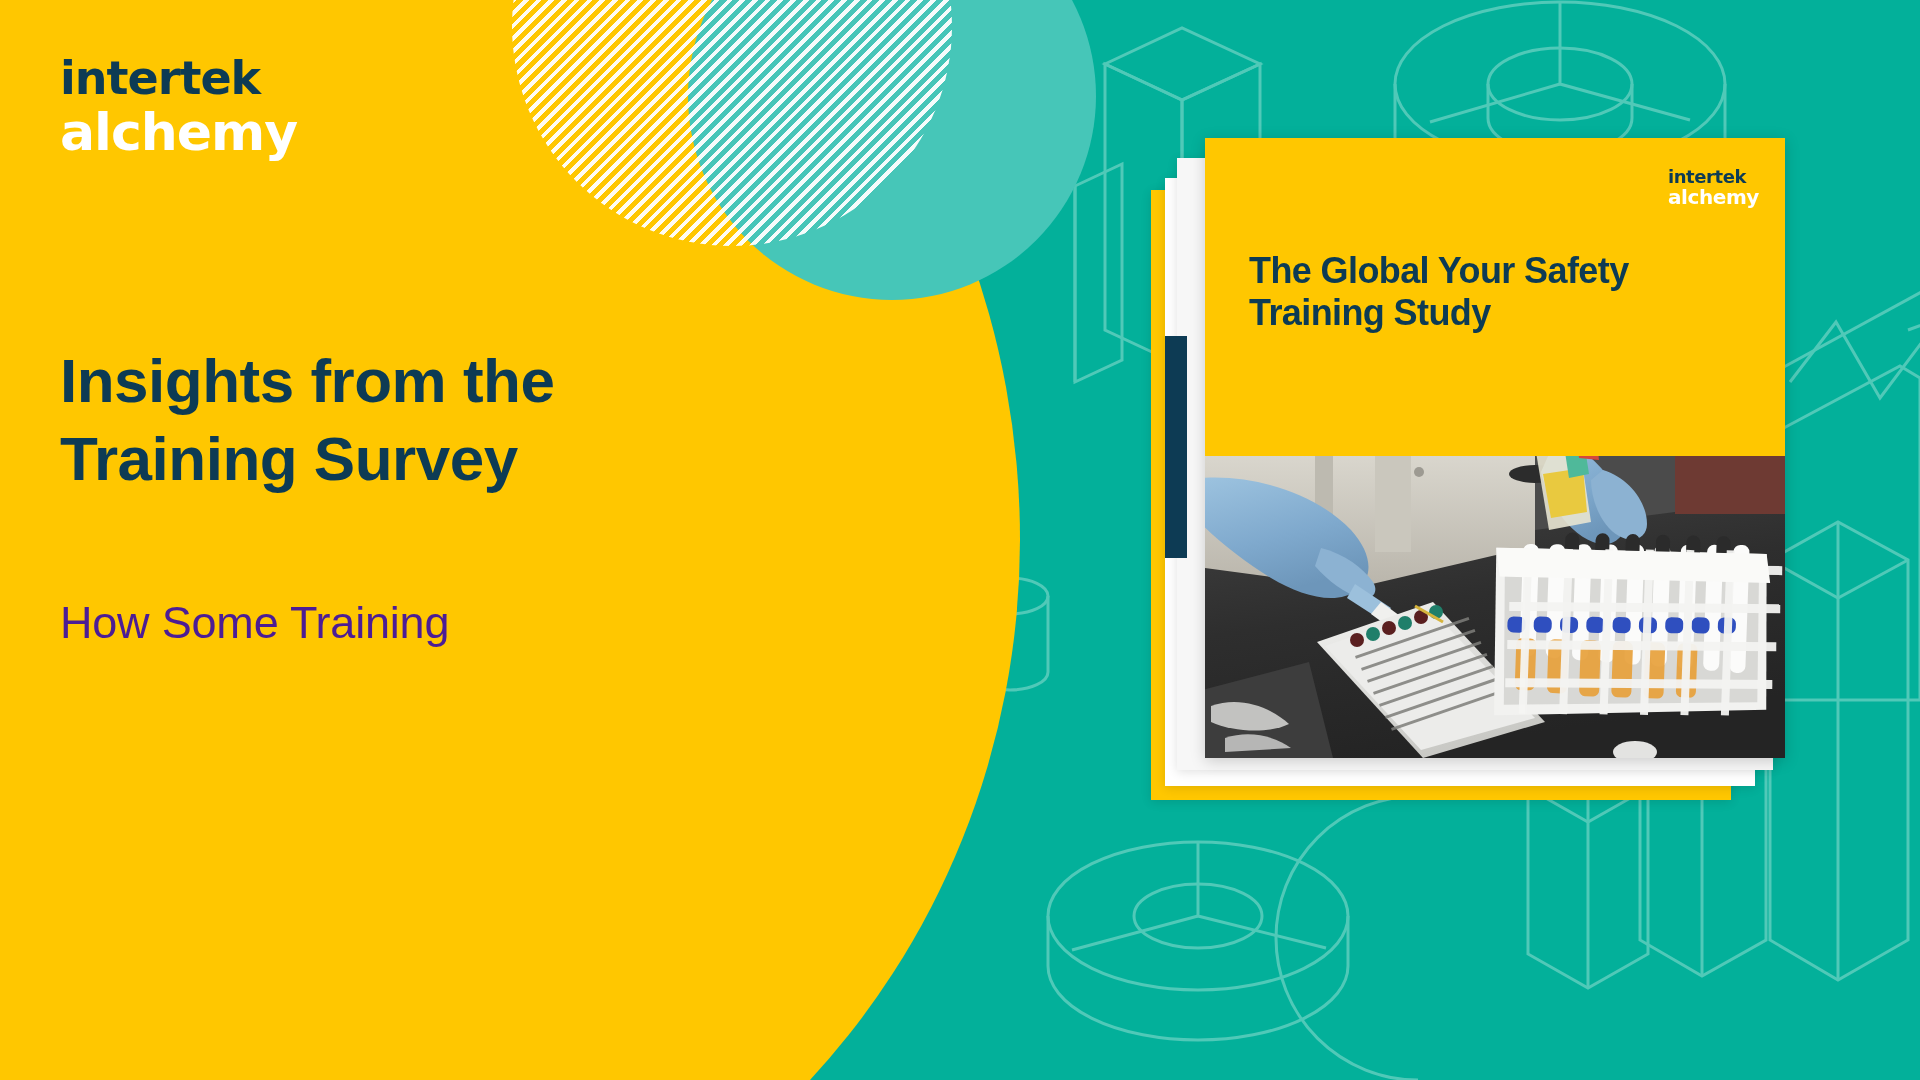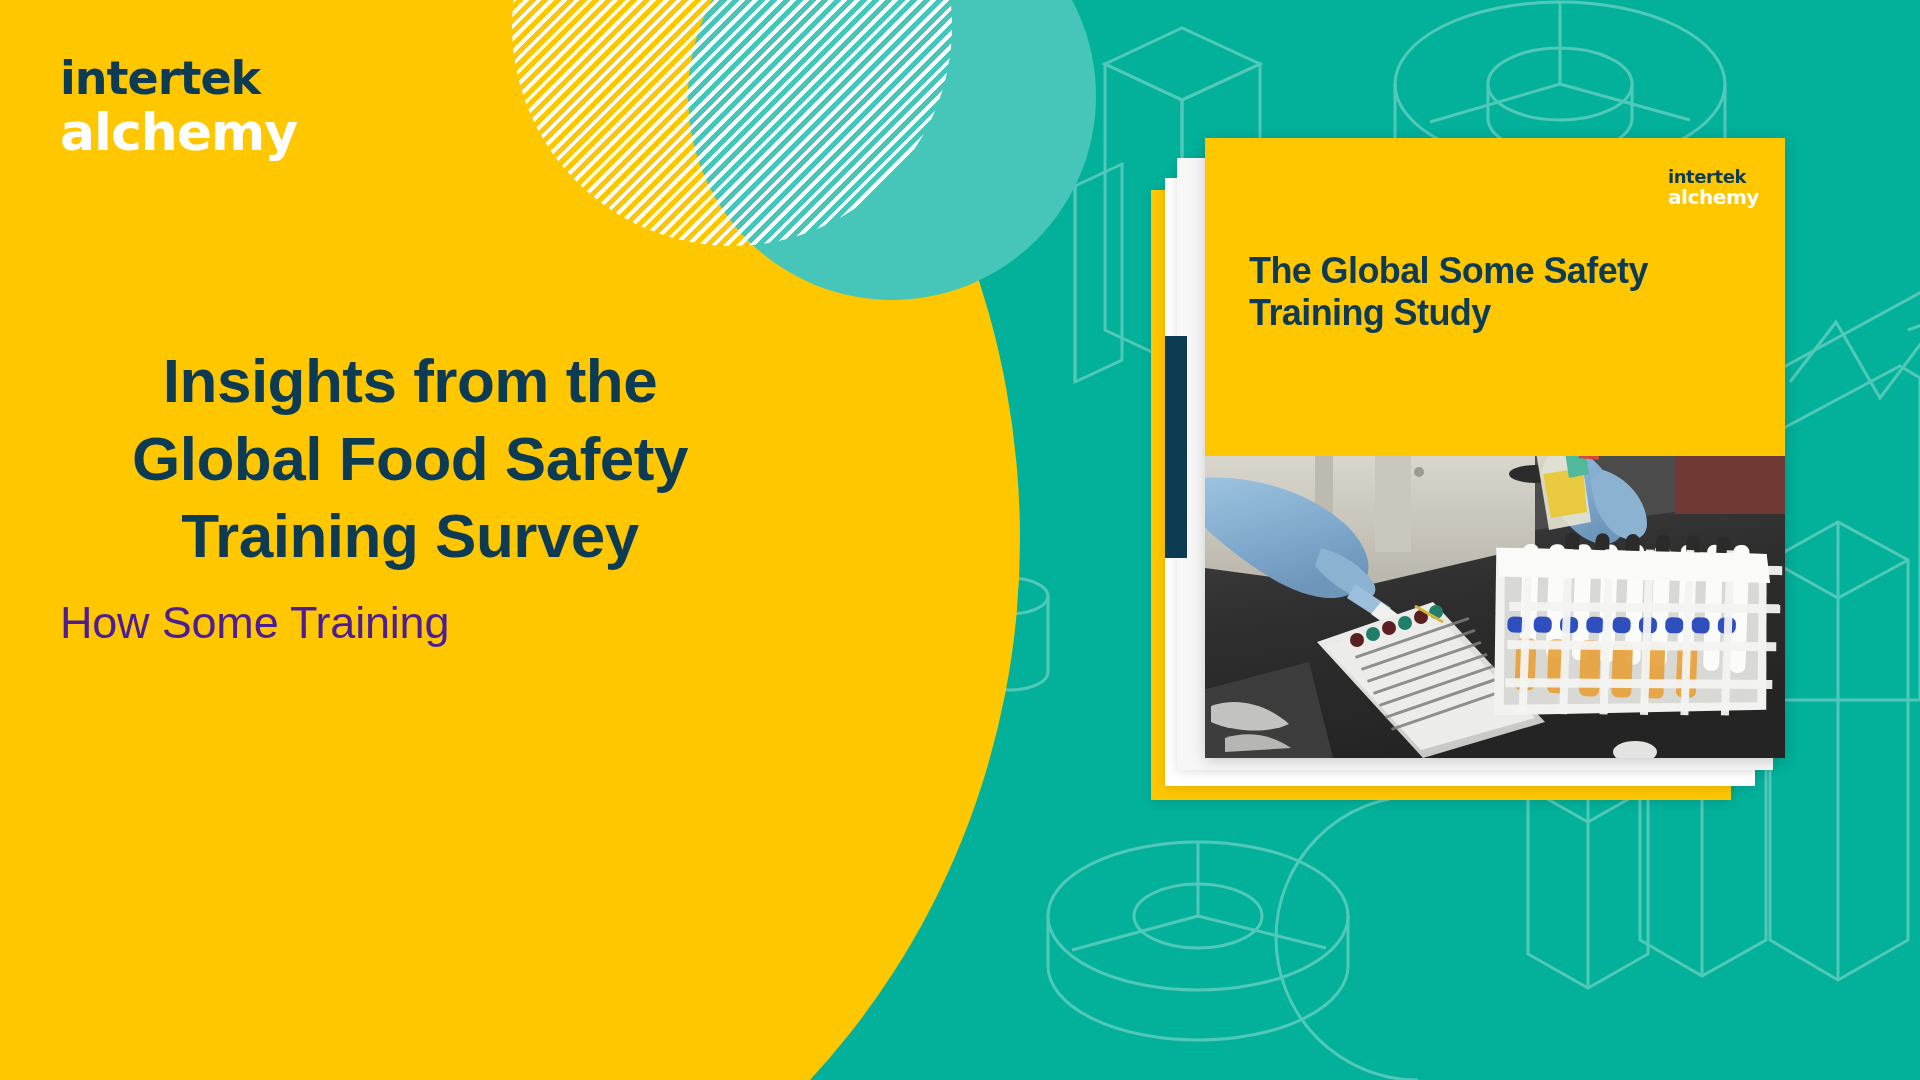--- a/index.html
+++ b/index.html
@@ -66,21 +66,21 @@
   .logo-main .ln2{
     font-family:"DejaVu Sans", sans-serif;
     font-size:52px; font-weight:700; letter-spacing:-1px;
     color:#FFFFFF; line-height:1.05; margin-top:4px;
   }
 
   .headline{
     position:absolute; left:60px; top:342px; width:700px;
     font-family:"Liberation Sans", sans-serif;
     font-weight:700; font-size:62px; line-height:1.25;
-    color:#0D3B54; letter-spacing:-0.5px;text-align:center;
+    color:#0D3B54; letter-spacing:-0.5px;
   }
   .subhead{
     position:absolute; left:60px; top:595px; width:720px;
     font-family:"Liberation Sans", sans-serif;
     font-weight:400; font-size:45px; line-height:1.24;
     color:#4c1d95; letter-spacing:-0.2px;
   }
 
   
   .report{ position:absolute; left:1155px; top:138px; width:660px; height:640px; }
@@ -209,21 +209,20 @@
   <div class="circle-solid"></div>
   <div class="circle-hatch"></div>
 
   <div class="logo-main">
     <div class="ln1">intertek</div>
     <div class="ln2">alchemy</div>
   </div>
 
   <div class="headline">
     <div>Insights from the</div>
-    <div>Global Food Safety</div>
     <div>Training Survey</div>
   </div>
 
   <div class="subhead">
     <div>How Some Training</div>
   </div>
 
   <div class="report">
 
     <div class="sheet sheet-yellow"></div>
@@ -232,21 +231,21 @@
     <div class="spine"></div>
 
     <div class="cover">
 
       <div class="cover-logo">
         <div class="cl1">intertek</div>
         <div class="cl2">alchemy</div>
       </div>
 
       <div class="cover-title">
-        <div>The Global Some Safety</div>
+        <div>The Global Your Safety</div>
         <div>Training Study</div>
       </div>
 
 
       <div class="cover-photo">
         <svg viewBox="0 0 580 302" preserveAspectRatio="none">
           <defs>
             <linearGradient id="counter" x1="0" y1="0" x2="0.3" y2="1">
               <stop offset="0%" stop-color="#474747"></stop>
               <stop offset="55%" stop-color="#2e2e2e"></stop>

